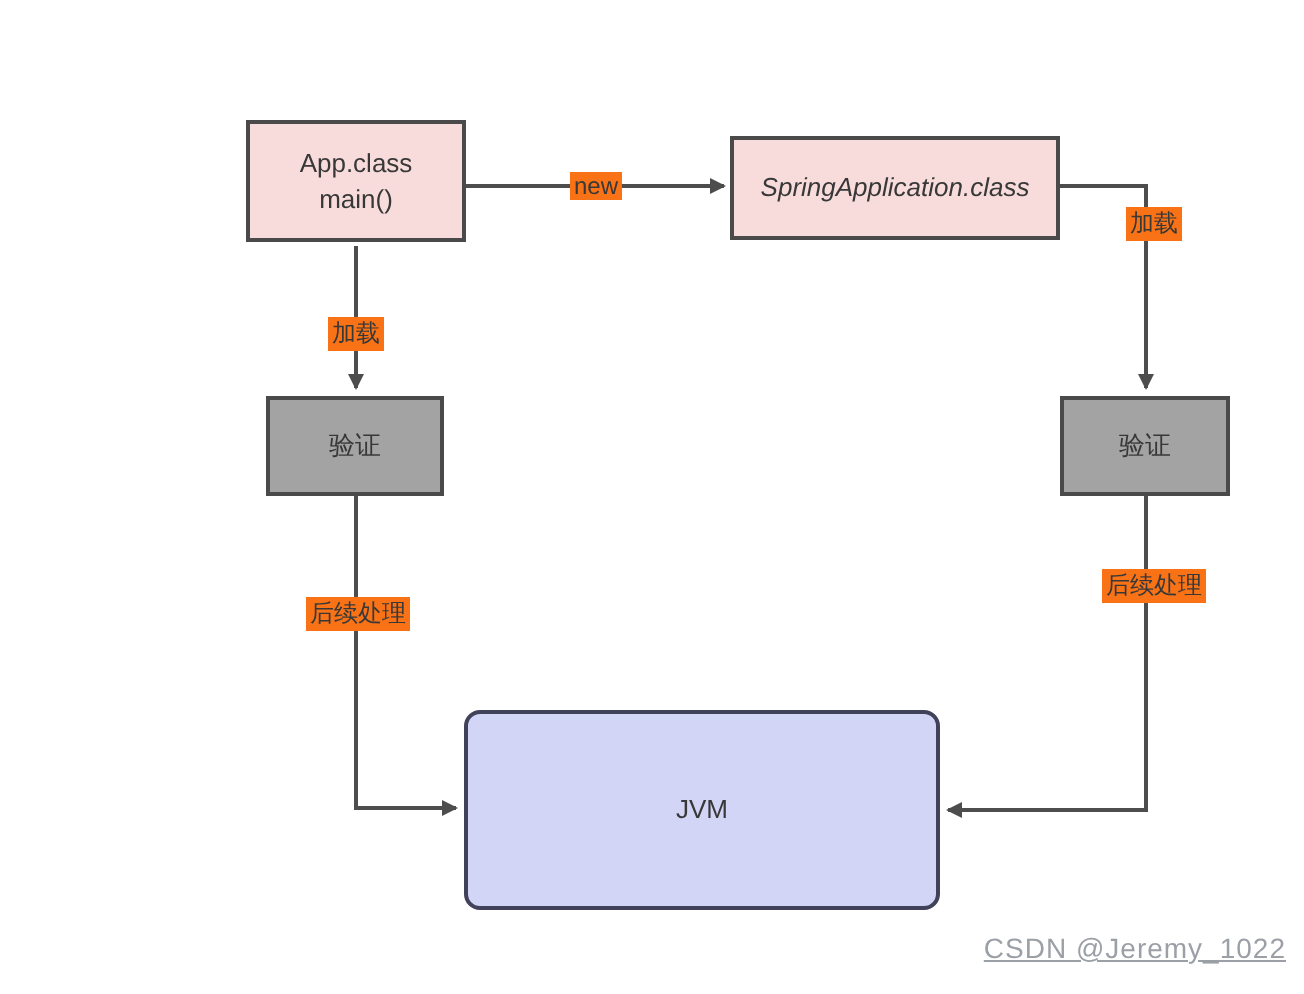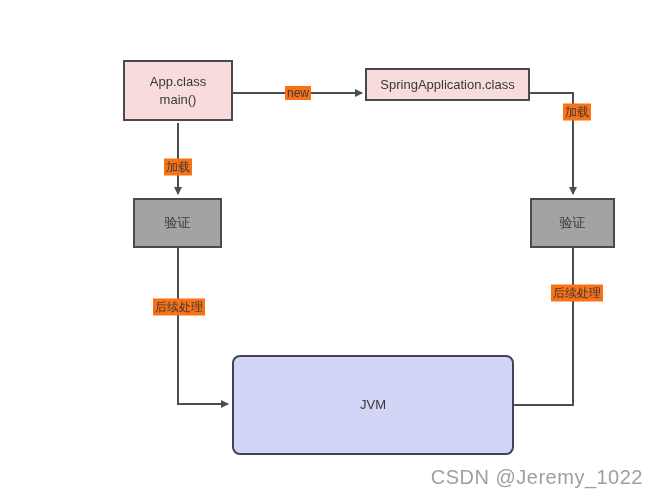--- a/index.html
+++ b/index.html
@@ -29,47 +29,48 @@
     color: #383838;
     font-size: 13px;
     line-height: 1.35;
     white-space: pre-line;
   }
   .node-pink   { background: #f8dcdc; }
   .node-green  { background: #a3a3a3; }
   .node-purple { background: #d2d5f5; border-color: #41415a; border-radius: 8px; }
 
   #node-app    { left: 123px; top: 60px;  width: 110px; height: 61px; }
-  #node-spring { left: 365px; top: 68px;  width: 165px; height: 33px; }
+  #node-spring { left: 365px; top: 68px;  width: 165px; height: 52px; font-style: italic; }
   #node-verify-left  { left: 133px; top: 198px; width: 89px; height: 50px; }
   #node-verify-right { left: 530px; top: 198px; width: 85px; height: 50px; }
-  #node-jvm    { left: 232px; top: 355px; width: 282px; height: 100px; font-size: 13px; text-align: right; }
+  #node-jvm    { left: 232px; top: 355px; width: 238px; height: 100px; font-size: 13px; text-align: right; }
 
   .edge-label {
     position: absolute;
     transform: translate(-50%, -50%);
     background: #f97316;
     color: #383838;
     font-size: 12px;
     padding: 0 2px;
     white-space: nowrap;
   }
   #label-new        { left: 298px; top: 93px;  }
   #label-load-left  { left: 178px; top: 167px; }
   #label-load-right { left: 577px; top: 112px; }
   #label-post-left  { left: 179px; top: 307px; }
   #label-post-right { left: 577px; top: 293px; }
 
   .watermark {
     position: absolute;
     right: 9px;
     top: 466px;
-    font-size: 20px;
+    font-size: 14px;
     color: #9b9fa6;
     letter-spacing: 0.5px;
+    text-decoration: underline;
   }
 </style>
 </head>
 <body>
 
 <div class="canvas">
 
   <svg class="connectors" viewBox="0 0 652 497" xmlns="http://www.w3.org/2000/svg">
     <defs>
       <marker id="arrow" markerWidth="8" markerHeight="8" refX="7" refY="4" orient="auto" markerUnits="userSpaceOnUse">

